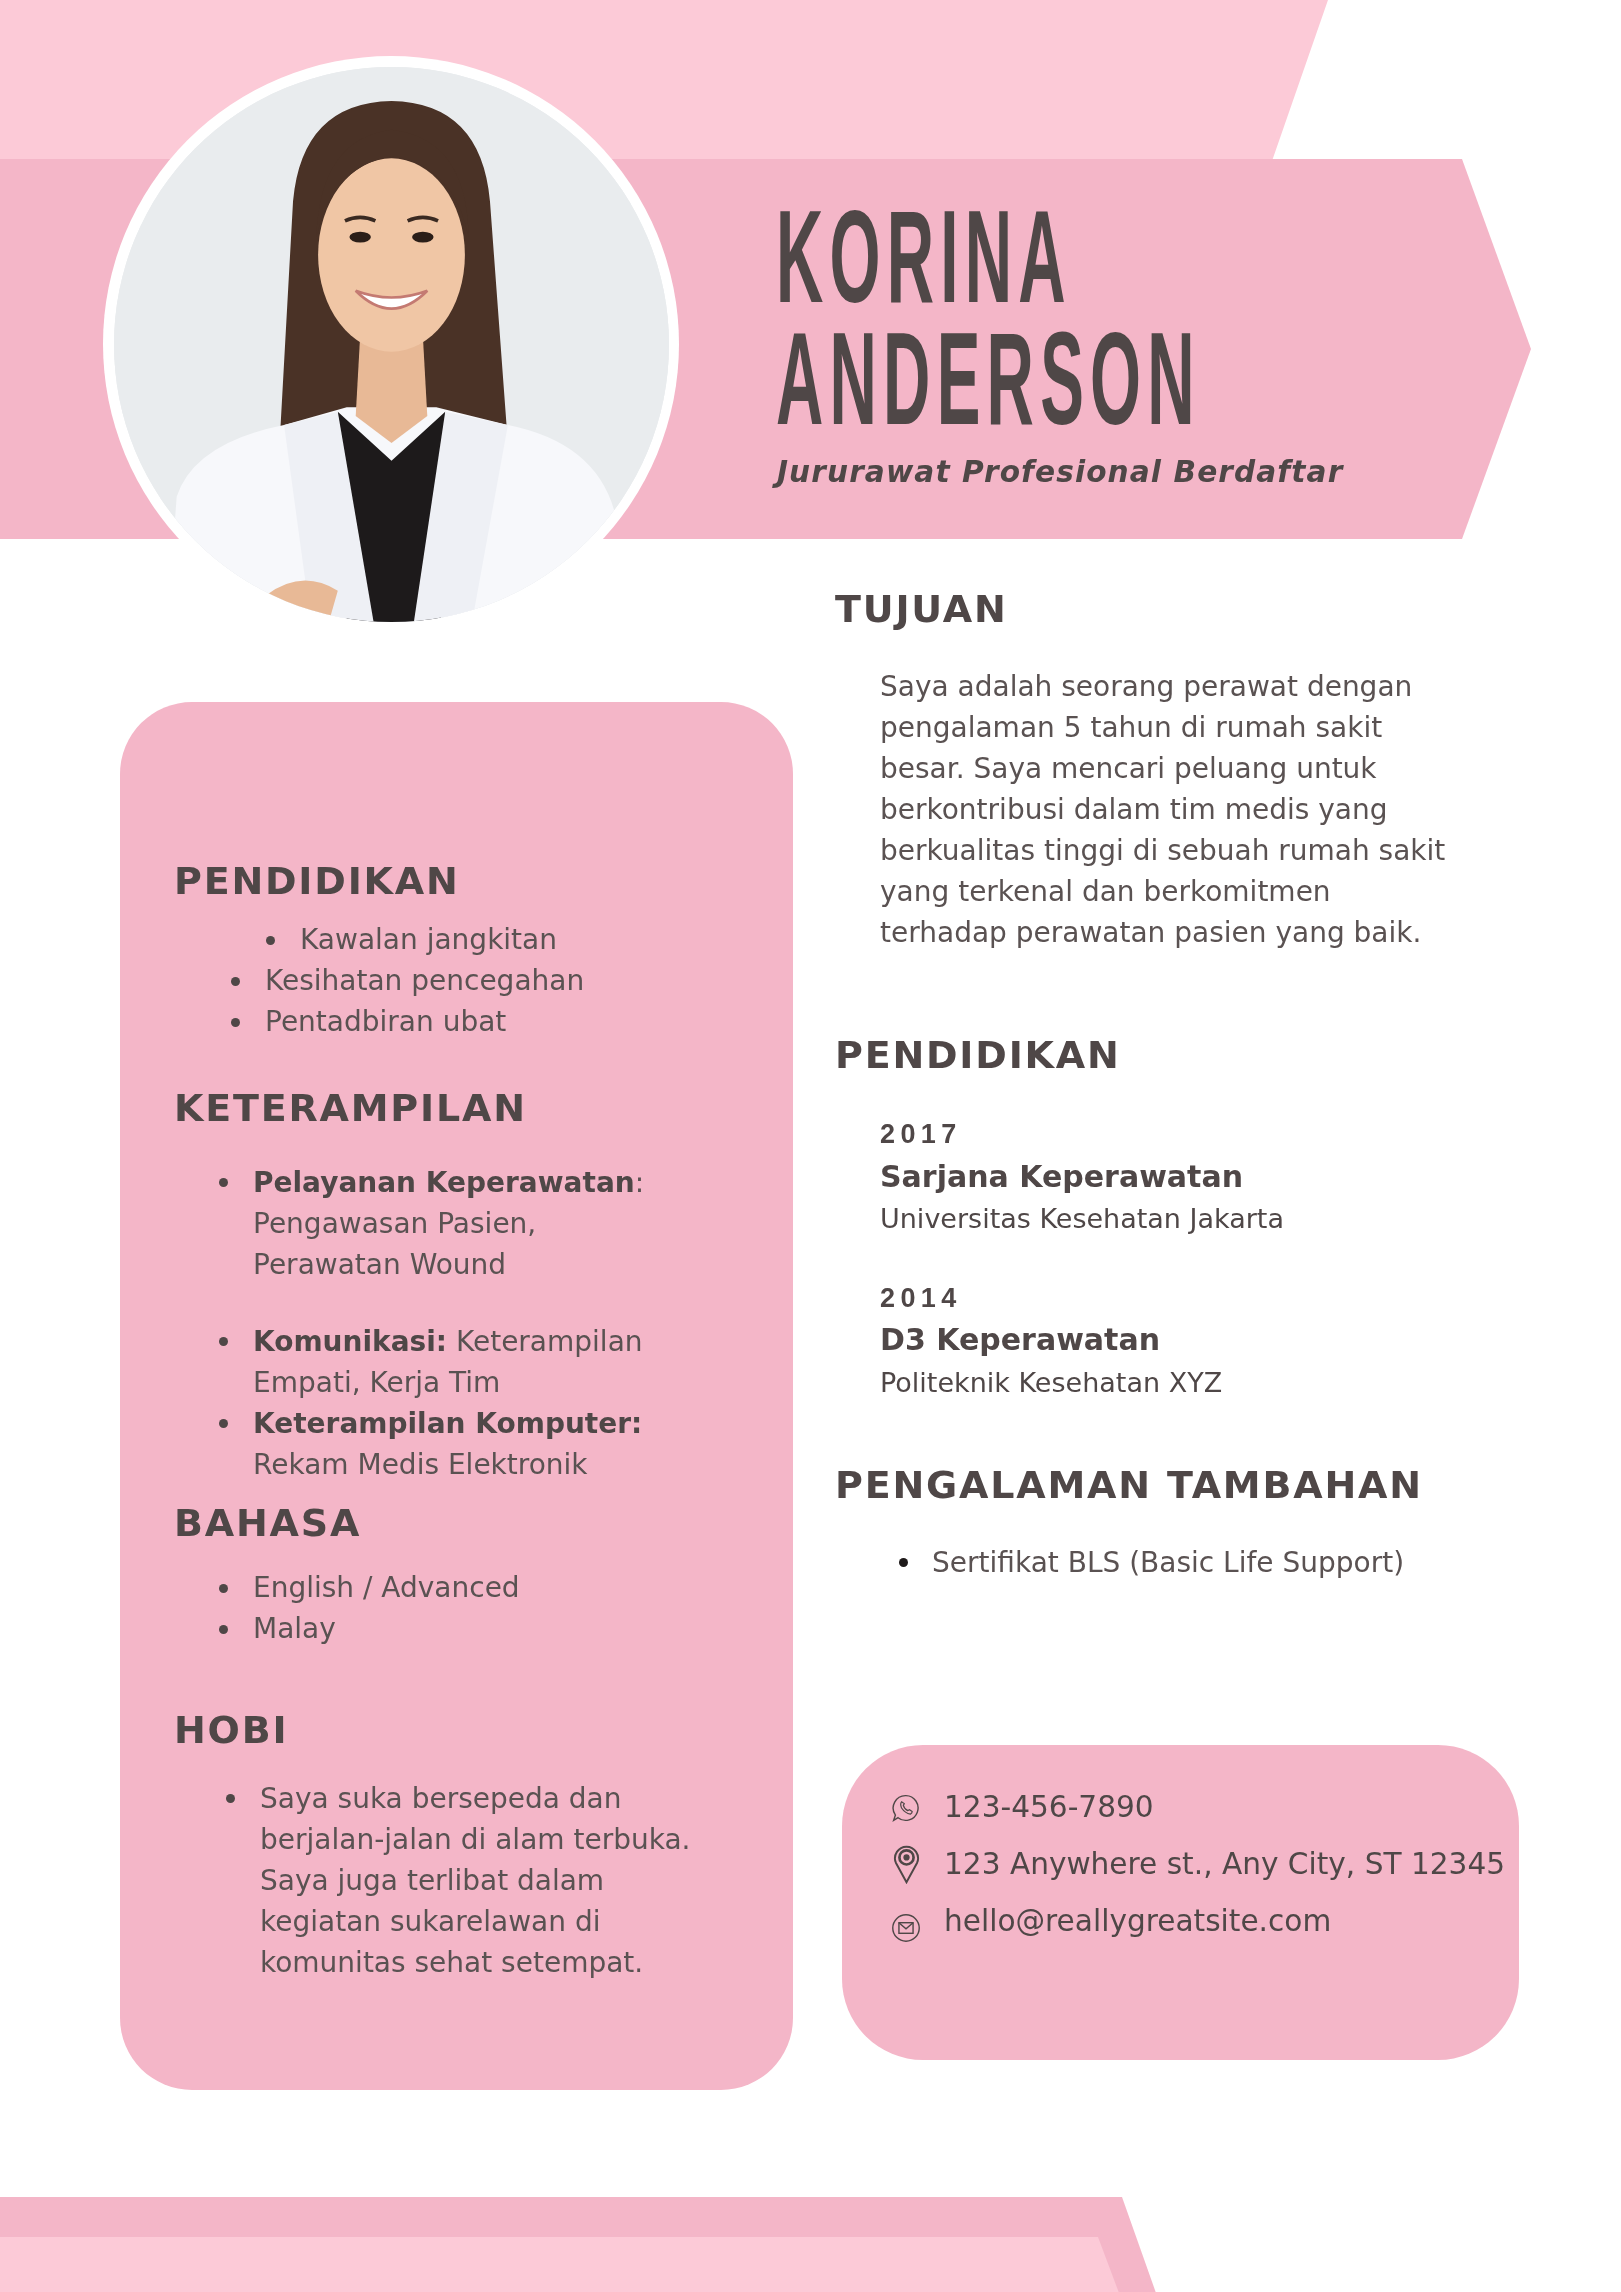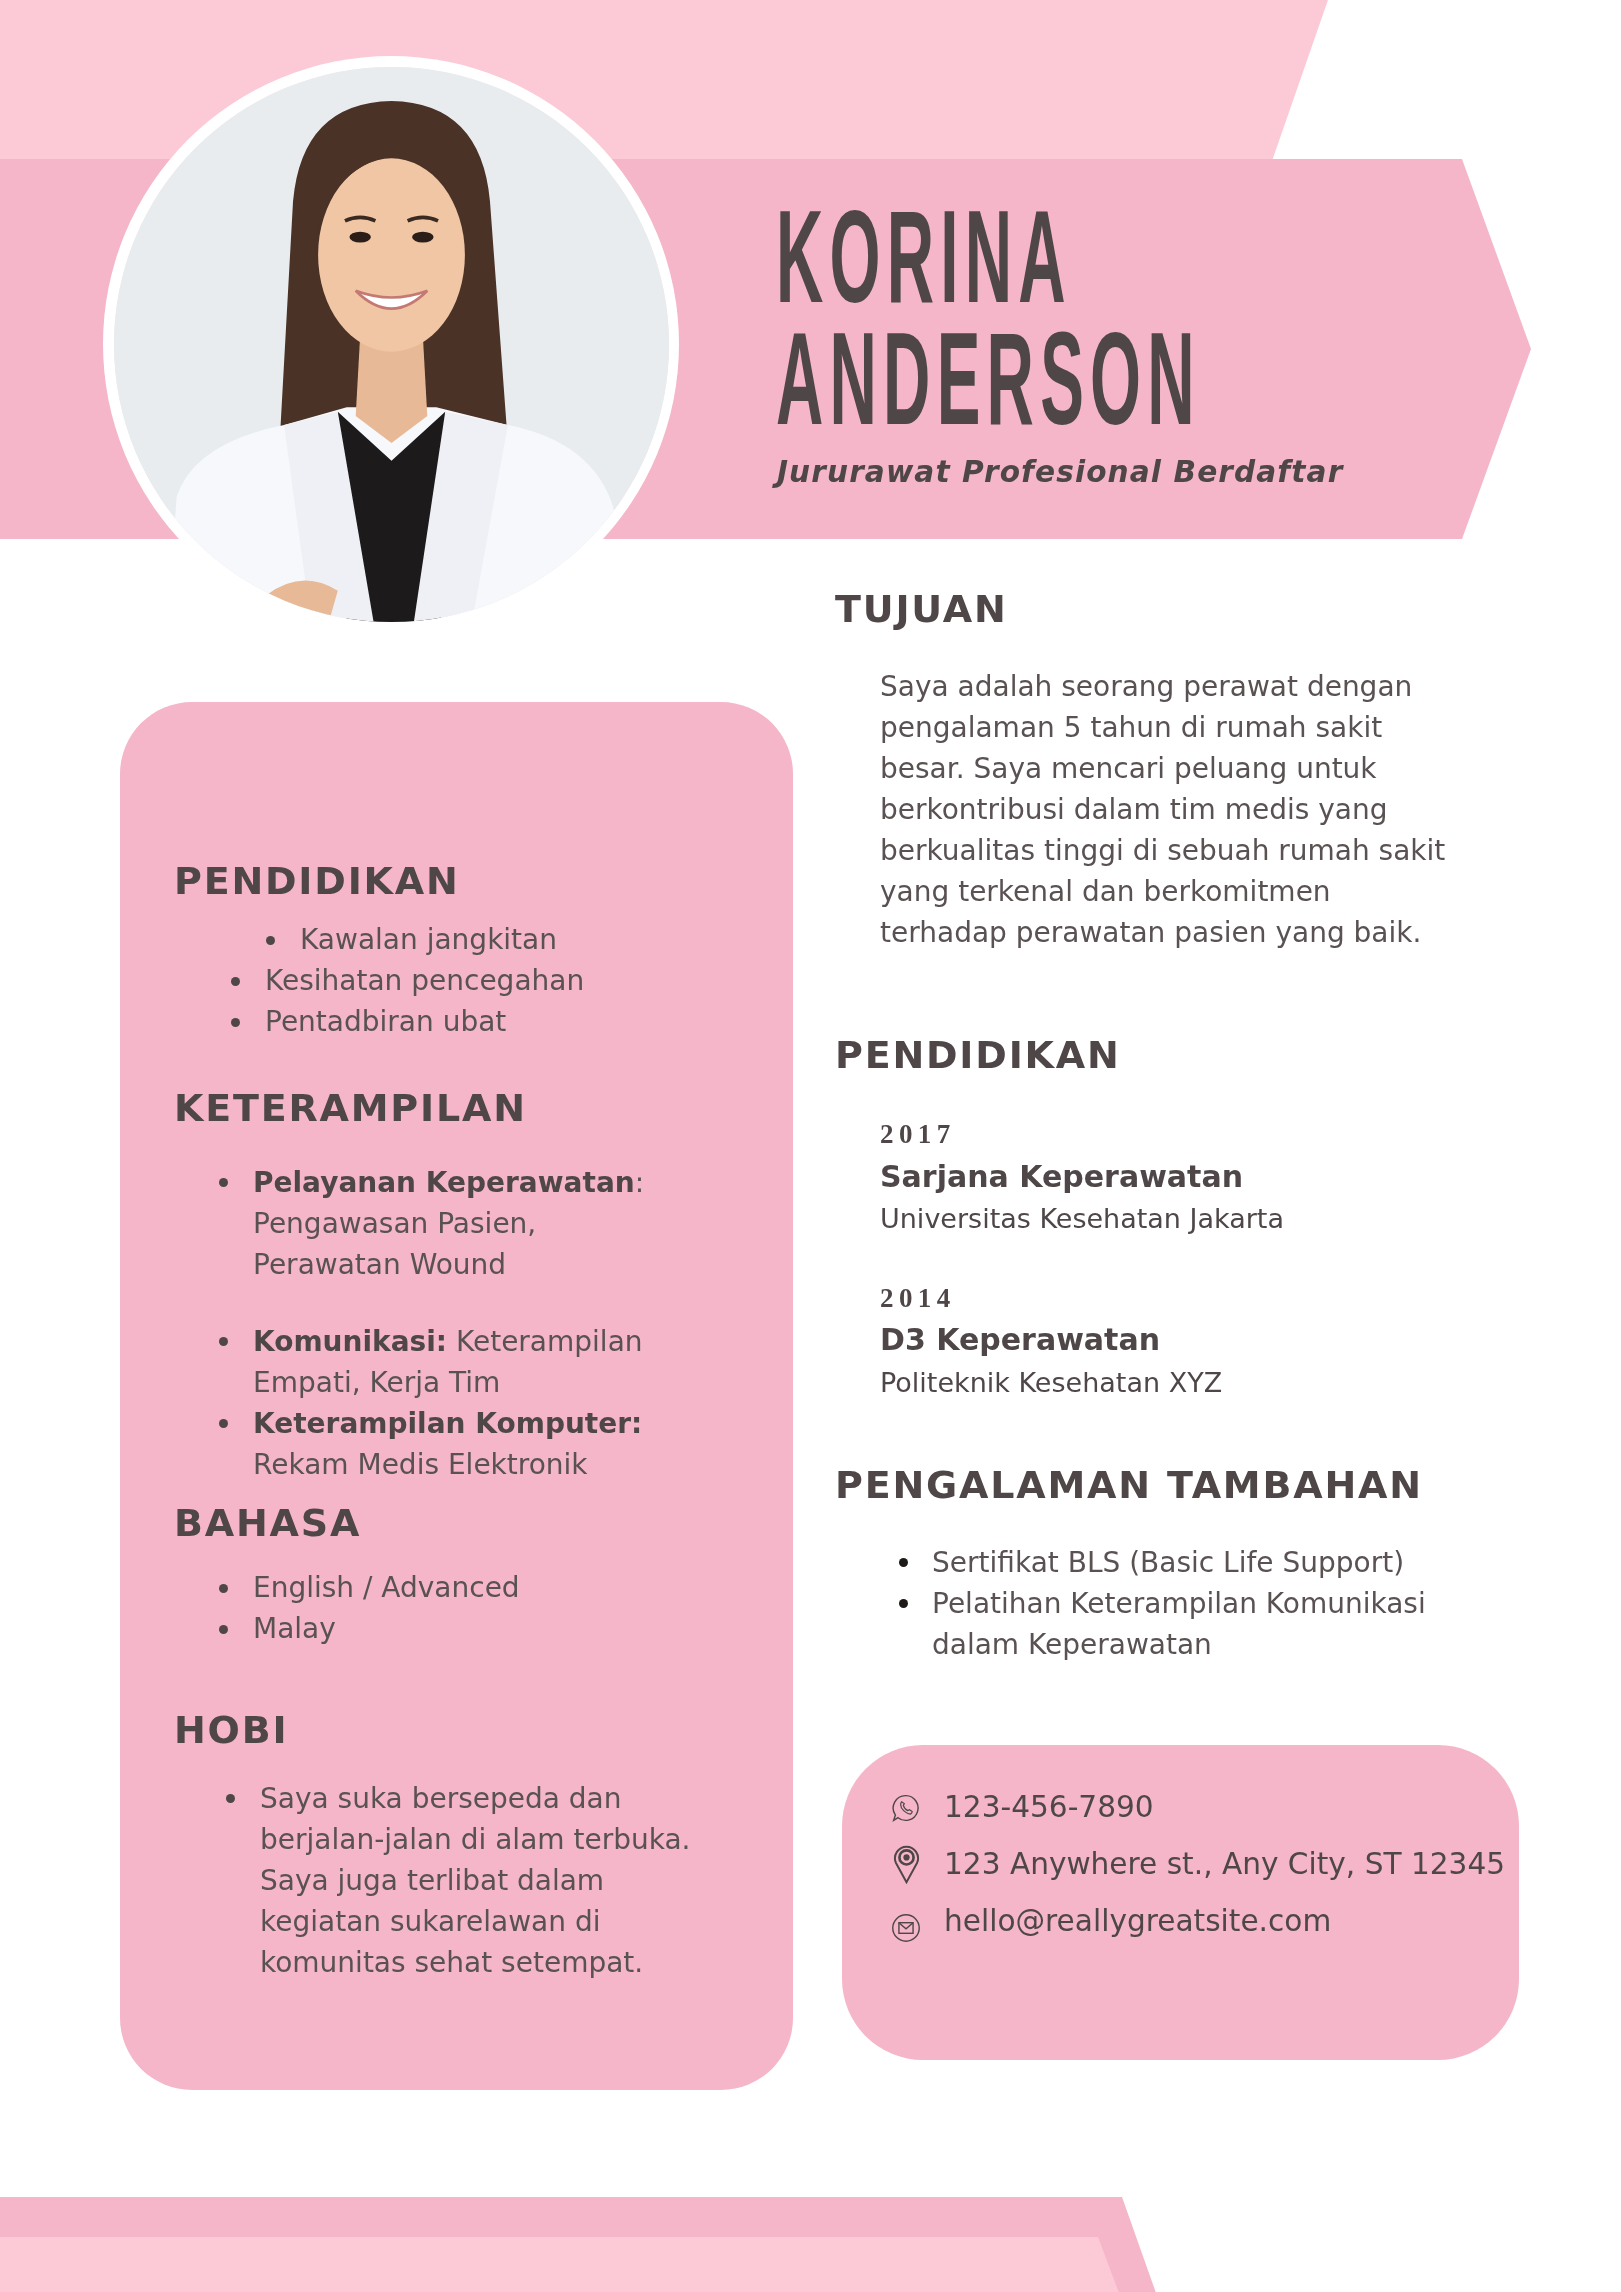--- a/index.html
+++ b/index.html
@@ -12,21 +12,21 @@
   .photo svg { width:100%; height:100%; display:block; }
   .name { left:776px; white-space:nowrap; font-family:"Liberation Sans", sans-serif; font-weight:bold; font-size:131px; line-height:1; letter-spacing:12.5px; transform-origin:left top; transform:scaleX(0.5); color:#4f4747; }
   .name.first { top:191px; }
   .name.last { top:313px; }
   .subtitle { left:777px; top:455px; font-family:"DejaVu Sans", sans-serif; font-weight:bold; font-style:italic; font-size:29.6px; letter-spacing:1.1px; color:#4f4747; white-space:nowrap; }
   .h { font-family:"DejaVu Sans", sans-serif; font-weight:bold; font-size:38px; letter-spacing:1.8px; color:#4f4747; white-space:nowrap; line-height:1; }
   .body { font-family:"DejaVu Sans", sans-serif; font-weight:normal; font-size:28px; line-height:41px; color:#5a5252; }
   .card-left { left:120px; top:702px; width:673px; height:1388px; border-radius:72px; background:#f4b6c8; }
   .card-contact { left:842px; top:1745px; width:677px; height:315px; border-radius:81px; background:#f4b6c8; }
   .bold { font-weight:bold; color:#4f4747; }
-  .year { font-family:Liberation Serif, serif; font-weight:bold; font-size:27px; letter-spacing:5.4px; color:#4f4747; line-height:1; }
+  .year { font-family:Liberation Sans, sans-serif; font-weight:bold; font-size:27px; letter-spacing:5.4px; color:#4f4747; line-height:1; }
   .degree { font-family:"DejaVu Sans", sans-serif; font-weight:bold; font-size:30px; color:#4f4747; line-height:1; white-space:nowrap; }
   .school { font-family:"DejaVu Sans", sans-serif; font-size:27px; color:#4f4747; line-height:1; white-space:nowrap; }
   .contact-row { position:absolute; left:0; display:flex; align-items:center; }
   .contact-row .ico { width:32px; height:39px; display:flex; align-items:center; justify-content:center; }
   .contact-row .txt { position:absolute; left:54px; font-size:29.6px; color:#4f4747; white-space:nowrap; line-height:1; }
   .band-bottom { left:0; top:2197px; width:1164px; height:96px; background:#f4b6c8; clip-path:polygon(0 0, 1122px 0, 1156px 96px, 0 96px); }
   .band-bottom-inner { left:0; top:2237px; width:1128px; height:56px; background:#fccad7; clip-path:polygon(0 0, 1098px 0, 1119px 56px, 0 56px); }
 </style>
 </head>
 <body>
@@ -87,25 +87,20 @@
 <div class="abs school" style="left:880px; top:1205px;">Universitas Kesehatan Jakarta</div>
 <div class="abs year" style="left:880px; top:1285px;">2014</div>
 <div class="abs degree" style="left:880px; top:1325px;">D3 Keperawatan</div>
 <div class="abs school" style="left:880px; top:1369px;">Politeknik Kesehatan XYZ</div>
 
 <div class="abs h" style="left:835px; top:1466px;">PENGALAMAN TAMBAHAN</div>
 <div class="abs body" style="left:932px; top:1542px; white-space:nowrap;">
   <div style="position:relative;">
     <span class="abs" style="left:-33px; top:16px; width:9px; height:9px; border-radius:50%; background:#1e1a1a;"></span>
     <div>Sertifikat BLS (Basic Life Support)</div>
-  </div>
-  <div style="position:relative;">
-    <span class="abs" style="left:-33px; top:16px; width:9px; height:9px; border-radius:50%; background:#1e1a1a;"></span>
-    <div>Pelatihan Keterampilan Komunikasi</div>
-    <div>dalam Keperawatan</div>
   </div>
 </div>
 
 <div class="abs card-contact">
   <div class="contact-row" style="left:48px; top:43px;">
     <span class="ico">
       <svg width="30" height="30" viewBox="0 0 34 34">
         <path d="M17 3 A14 14 0 1 1 8 28 L3 31 L5 25 A14 14 0 0 1 17 3 Z" fill="none" stroke="#4f4747" stroke-width="1.6"></path>
         <path d="M12 10 Q10 12 12 17 Q16 23 22 24 Q24 23 24 21 L21 19 L19 20 Q15 18 14 14 L15 12 Z" fill="none" stroke="#4f4747" stroke-width="1.4"></path>
       </svg>

